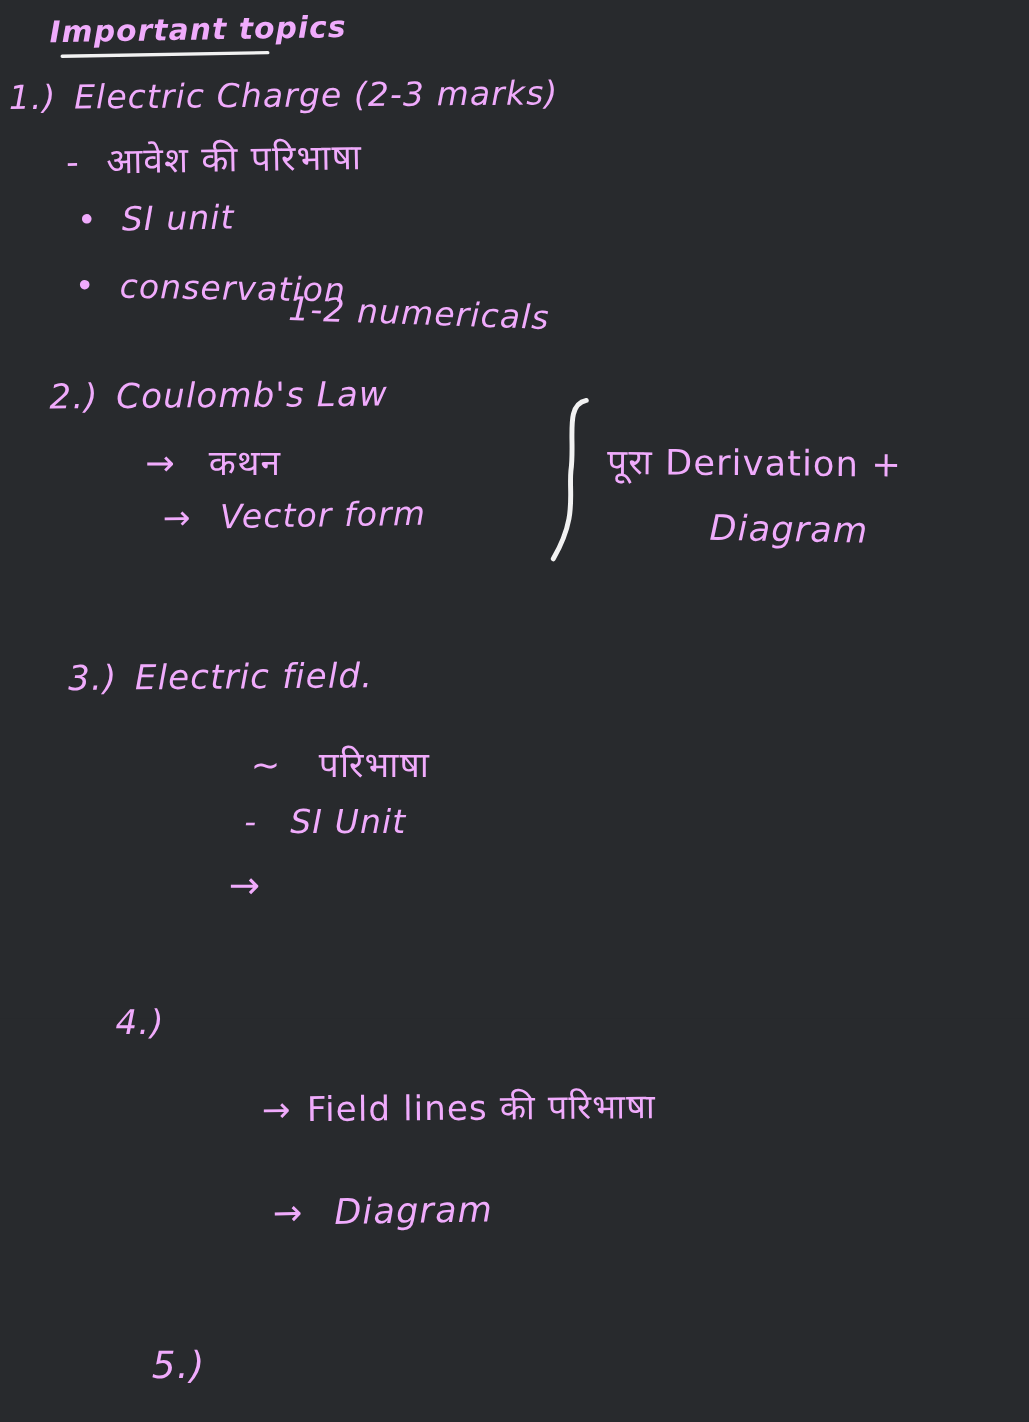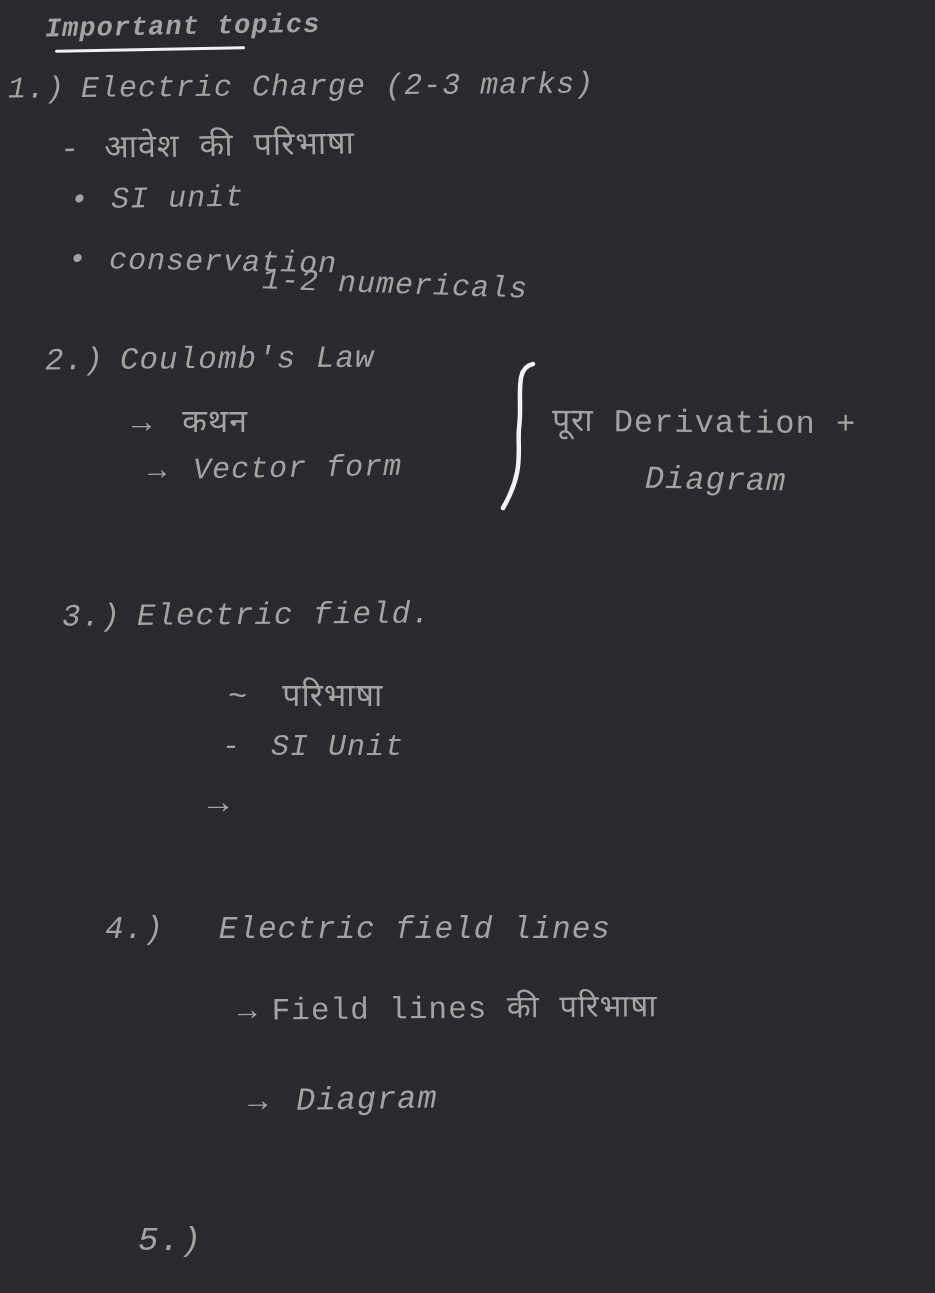--- a/index.html
+++ b/index.html
@@ -6,24 +6,23 @@
   body {
     width: 935px; height: 1293px;
     background: #282a2d;
     overflow: hidden;
     font-family: "DejaVu Sans", sans-serif;
   }
   .page {
     position: relative;
     width: 935px; height: 926px;
     background: #282a2d;
-    color: #a3a3a3;
+    color: #f0abfc;
     font-style: italic;
     letter-spacing: 1px;
-    font-family: Liberation Mono, monospace;
   }
   .line {
     position: absolute;
     white-space: nowrap;
     display: flex;
     align-items: baseline;
   }
   .marker { display: inline-block; }
   .title {
     font-size: 27px;
@@ -116,21 +115,20 @@
     <span class="marker" style="margin-right:30px;">-</span>
     <span>SI Unit</span>
   </div>
 
   <div class="line hindi" style="left:208px; top:785px; font-size:34px;">
     <span class="marker" style="margin-right:20px; font-style:italic;">→</span>
   </div>
 
   <div class="line heading" style="left:105px; top:912px; font-size:31px;">
     <span class="num" style="margin-right:55px;">4.)</span>
-    <span>Electric field lines</span>
   </div>
 
   <div class="line hindi" style="left:238px; top:985px; font-size:31px; transform:rotate(-0.5deg);">
     <span class="marker" style="margin-right:14px; font-style:italic;">→</span>
     <span>Field lines की परिभाषा</span>
   </div>
 
   <div class="line item" style="left:248px; top:1082px; font-size:32px; transform:rotate(-1deg);">
     <span class="marker" style="margin-right:28px;">→</span>
     <span>Diagram</span>

